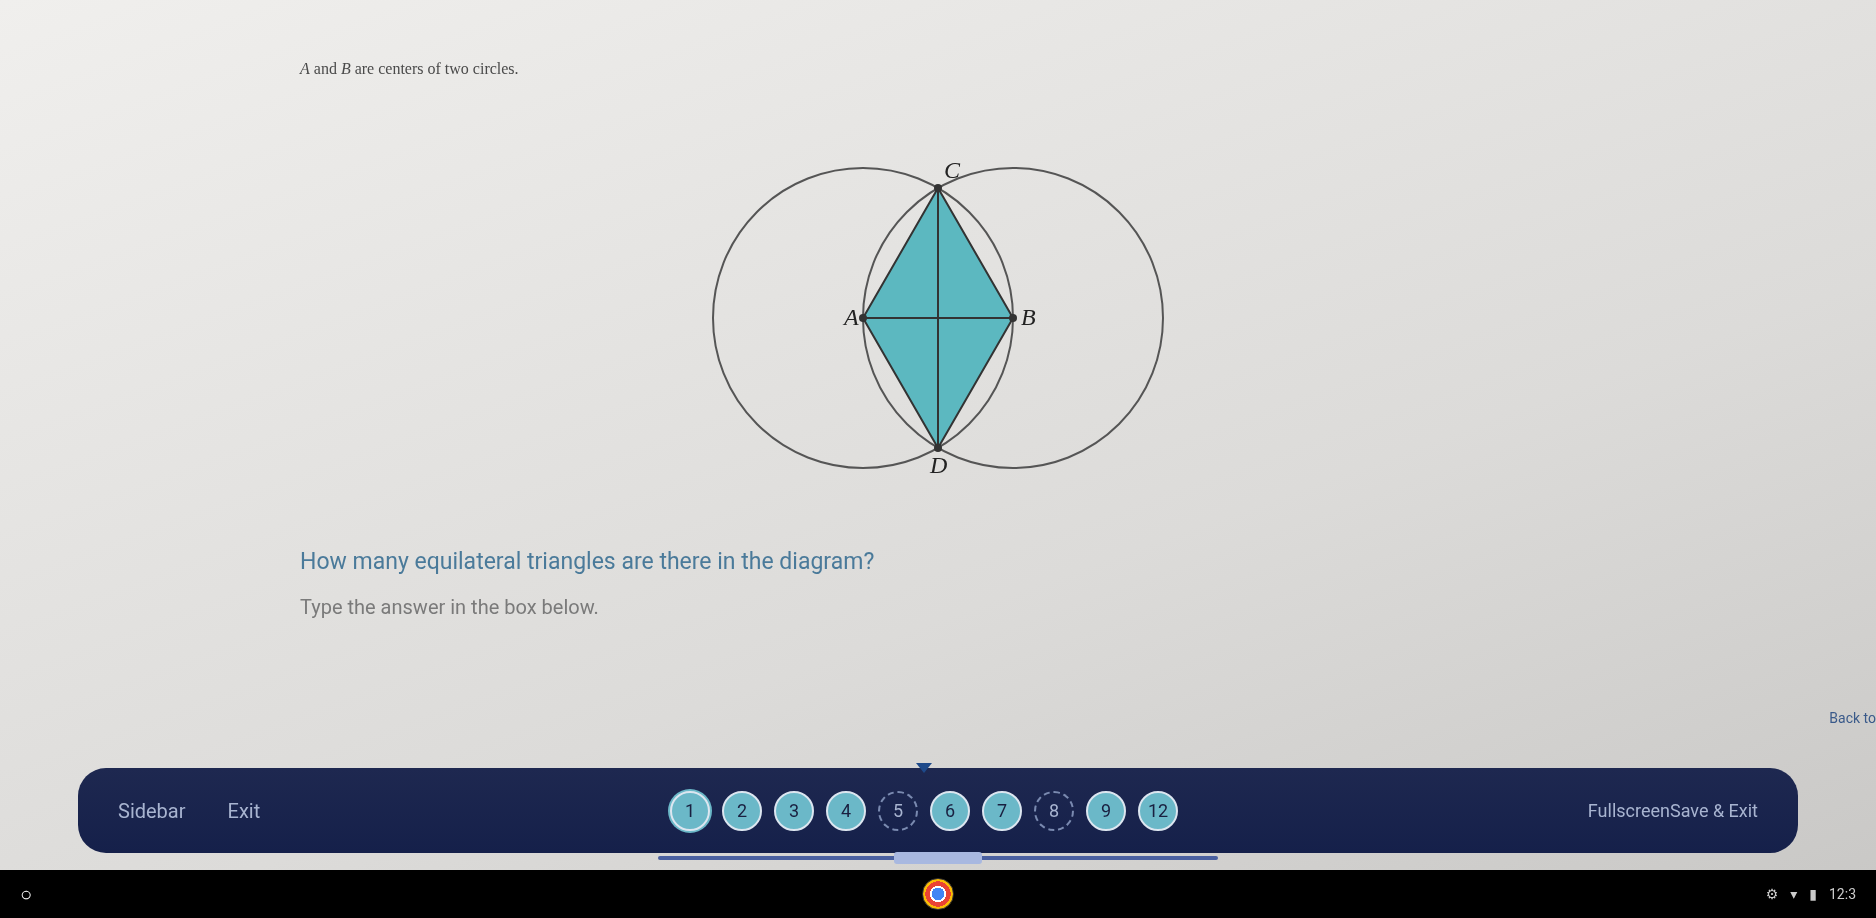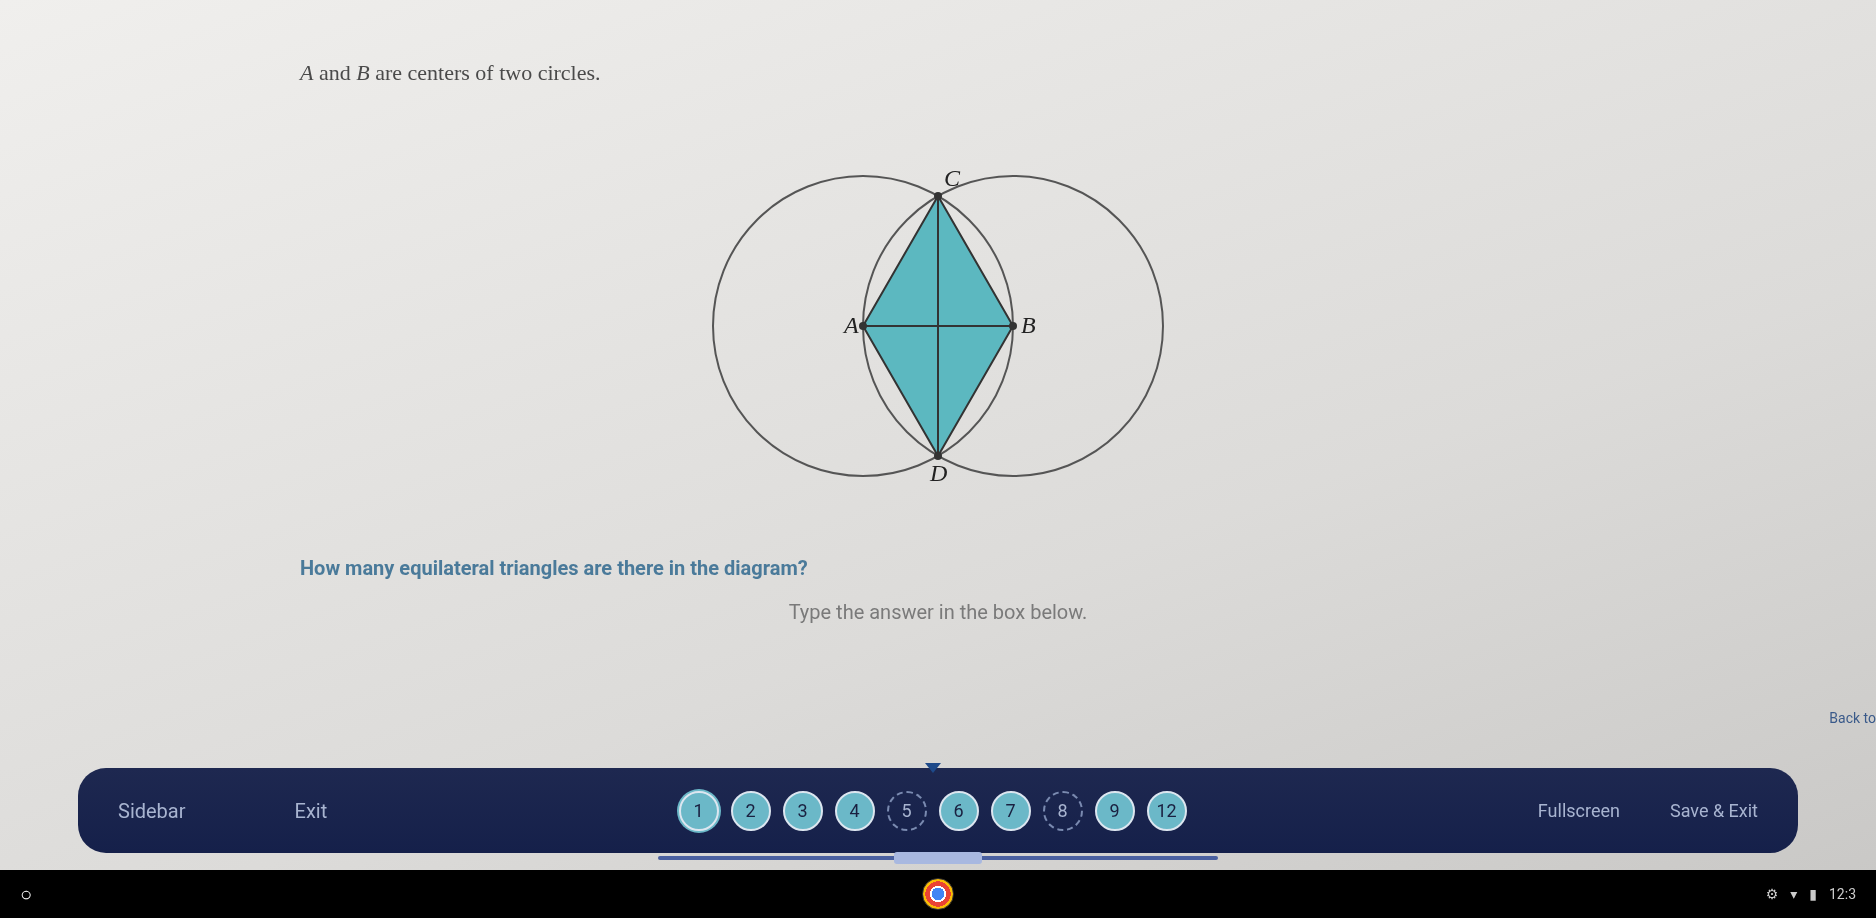--- a/index.html
+++ b/index.html
@@ -18,50 +18,49 @@
     .page-wrapper {
       background: linear-gradient(160deg, #f0efed 0%, #dcdbd9 60%, #c8c7c5 100%);
       width: 100%;
       height: 100%;
       position: relative;
     }
     .content-area {
       padding: 60px 300px 0 300px;
     }
     .question-text {
-      font-size: 22px;
+      font-size: 16px;
       color: #4a4a4a;
       font-family: Georgia, serif;
       margin-bottom: 40px;
     }
     .question-text .ital {
       font-style: italic;
       font-family: Georgia, serif;
     }
     .diagram-container {
       display: flex;
       justify-content: center;
       margin: 20px 0 30px 0;
     }
     .diagram {
       width: 540px;
       height: 400px;
     }
     .prompt-text {
-      font-size: 20px;
+      font-size: 23px;
       color: #4a7a9a;
-      font-weight: 700;
+      font-weight: 400;
       margin-top: 30px;
       margin-bottom: 20px;
     }
     .instruction-text {
       font-size: 20px;
       color: #7a7a7a;
       margin-top: 10px;
-      text-align: center;
     }
     .back-to {
       position: absolute;
       right: 0;
       top: 710px;
       font-size: 14px;
       color: #3a5a8a;
       margin-left: 12px;
     }
     .bottom-nav {
@@ -72,21 +71,21 @@
       width: 1720px;
       height: 85px;
       background: linear-gradient(180deg, #1e2850 0%, #15204a 100%);
       border-radius: 28px;
       display: flex;
       align-items: center;
       padding: 0 40px;
     }
     .nav-left {
       display: flex;
-      gap: 109px;
+      gap: 42px;
       color: #a8b4d0;
       font-size: 20px;
     }
     .nav-center {
       flex: 1;
       display: flex;
       justify-content: center;
       gap: 12px;
       position: relative;
     }
@@ -123,21 +122,20 @@
       background: transparent;
       border: 2px dashed #7a8ab0;
       color: #a8b4d0;
     }
     .question-num.answered {
       background: #6bb8c8;
       border: 2px solid #dce6f0;
     }
     .nav-right {
       display: flex;
-      gap: 50px;
       color: #a8b4d0;
       font-size: 18px;
     }
     .progress-bar {
       position: absolute;
       bottom: 58px;
       left: 50%;
       transform: translateX(-50%);
       width: 560px;
       height: 4px;

